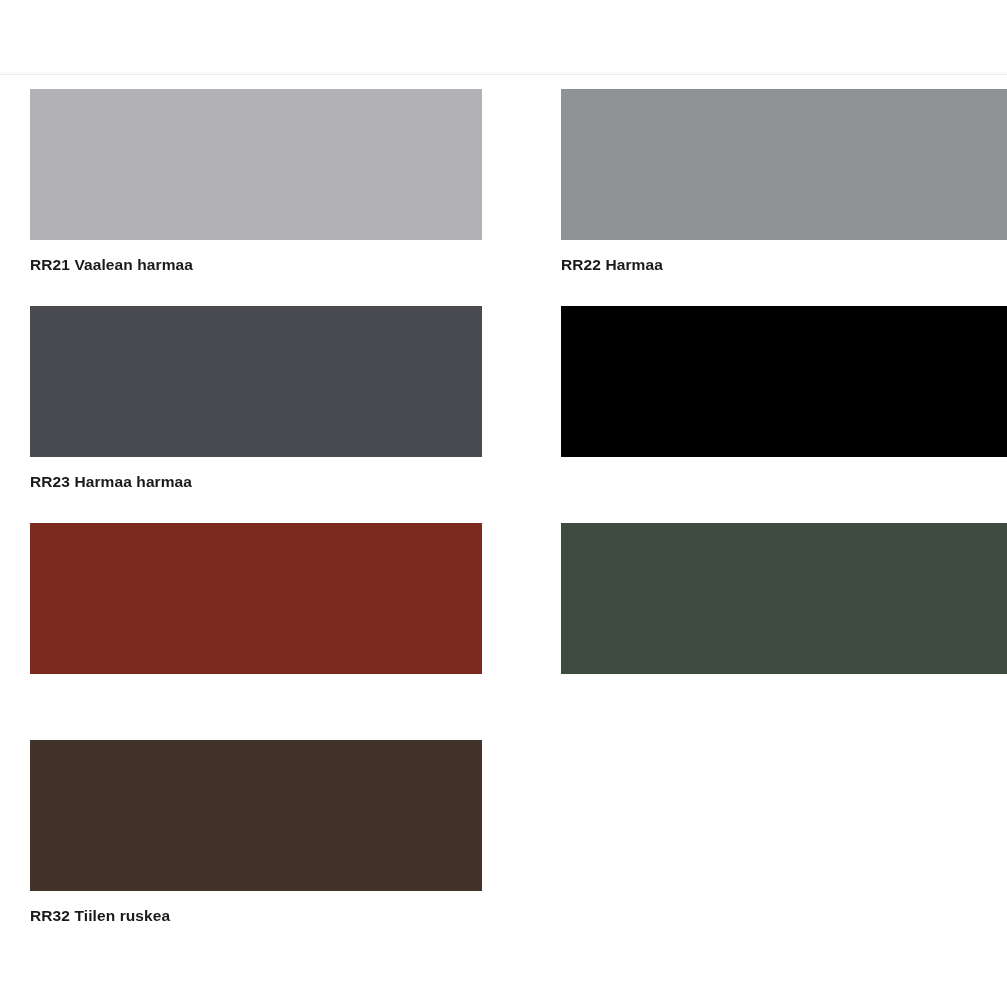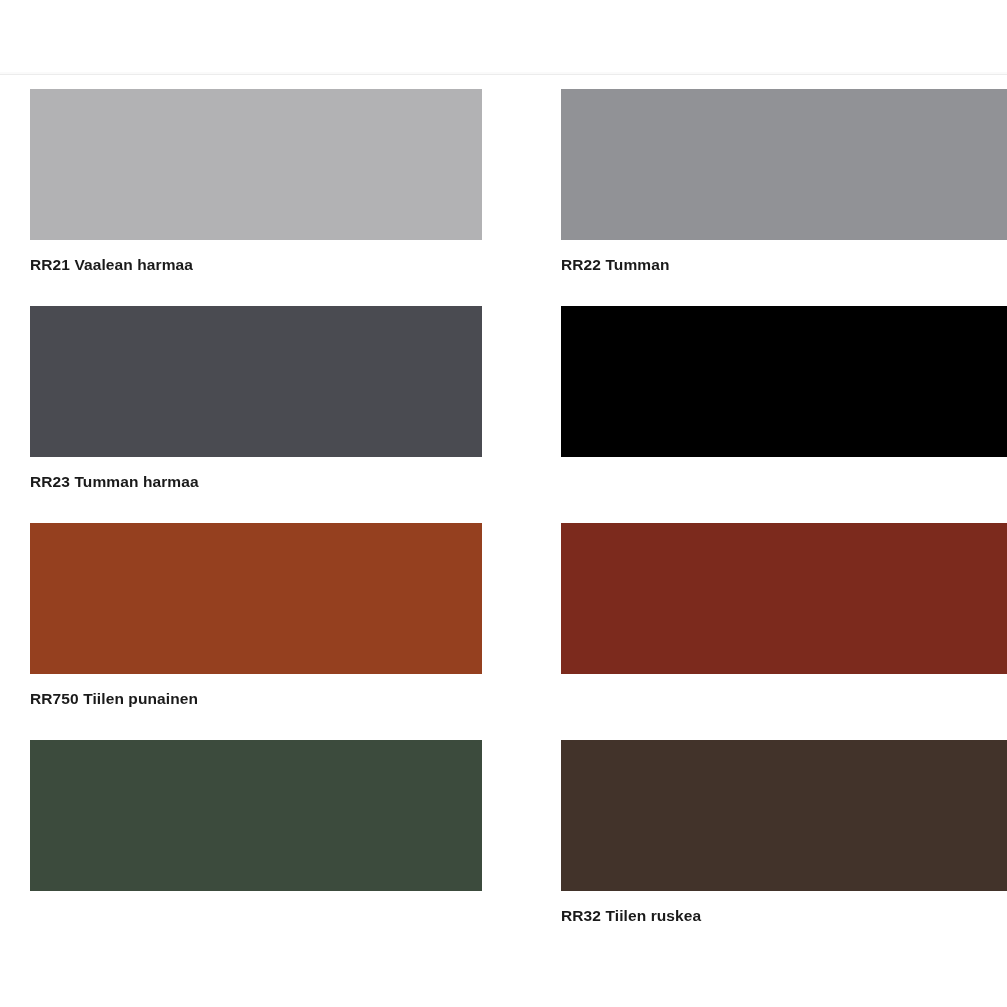--- a/index.html
+++ b/index.html
@@ -85,32 +85,28 @@
 <div class="header-divider-soft"></div>
 <div class="header-divider"></div>
 
 <div class="swatch-grid" id="swatch-grid">
     <div class="swatch-cell">
       <div class="swatch-chip" style="background-color: rgb(178, 178, 180);"></div>
       <div class="swatch-label">RR21 Vaalean harmaa</div>
     </div>
     <div class="swatch-cell">
       <div class="swatch-chip" style="background-color: rgb(145, 146, 150);"></div>
-      <div class="swatch-label">RR22 Tumman</div>
+      <div class="swatch-label">RR22 Harmaa</div>
     </div>
     <div class="swatch-cell">
       <div class="swatch-chip" style="background-color: rgb(74, 75, 81);"></div>
-      <div class="swatch-label">RR23 Tumman harmaa</div>
+      <div class="swatch-label">RR23 Harmaa harmaa</div>
     </div>
     <div class="swatch-cell">
       <div class="swatch-chip" style="background-color: rgb(0, 0, 0);"></div>
-    </div>
-    <div class="swatch-cell">
-      <div class="swatch-chip" style="background-color: rgb(149, 64, 31);"></div>
-      <div class="swatch-label">RR750 Tiilen punainen</div>
     </div>
     <div class="swatch-cell">
       <div class="swatch-chip" style="background-color: rgb(124, 42, 29);"></div>
     </div>
     <div class="swatch-cell">
       <div class="swatch-chip" style="background-color: rgb(60, 75, 61);"></div>
     </div>
     <div class="swatch-cell">
       <div class="swatch-chip" style="background-color: rgb(66, 51, 42);"></div>
       <div class="swatch-label">RR32 Tiilen ruskea</div>

